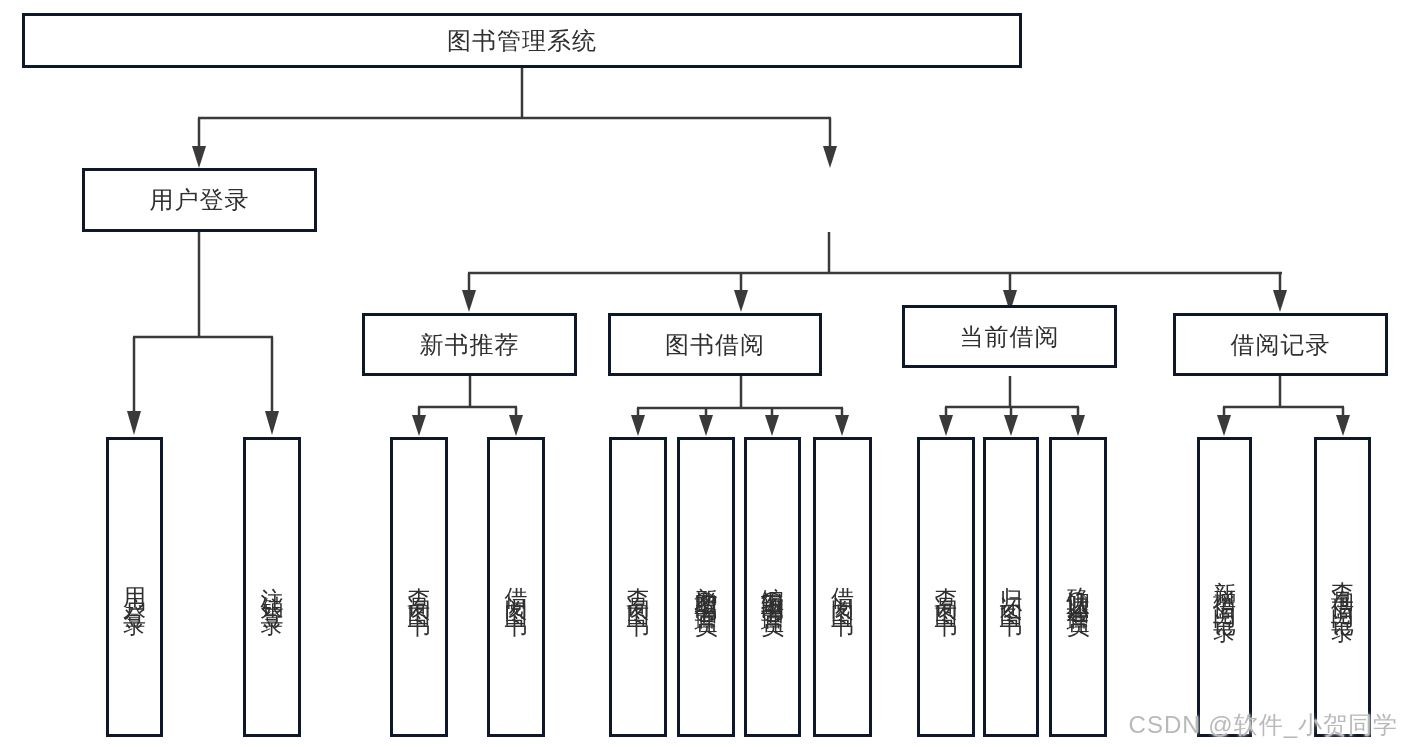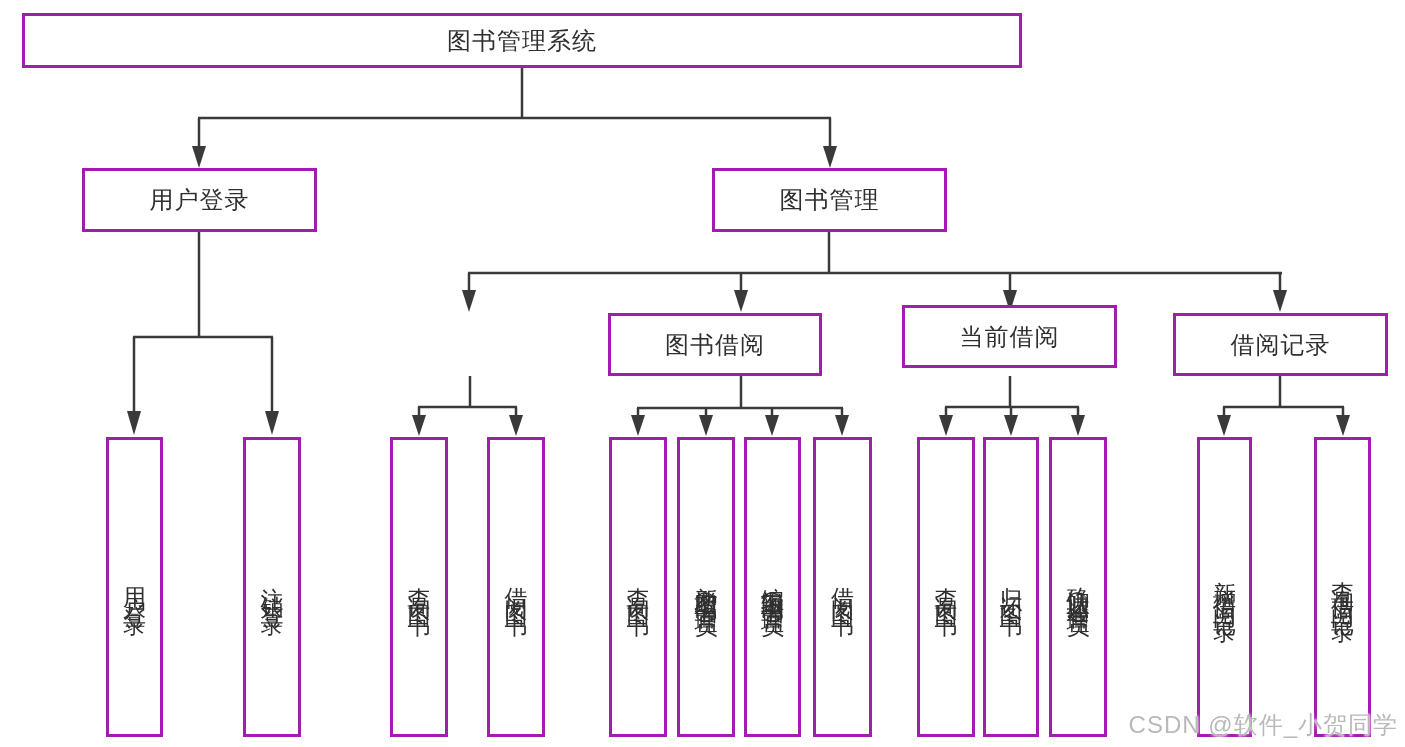--- a/index.html
+++ b/index.html
@@ -9,21 +9,21 @@
     background:#fff;
     overflow:hidden;
     font-family:"Liberation Sans","DejaVu Sans",sans-serif;
     color:#2f2f2f;
   }
   #wires{position:absolute;left:0;top:0;width:1405px;height:747px;}
   .box{
     position:absolute;
     box-sizing:border-box;
     background:#fff;
-    border:3px solid #a21caf;
+    border:3px solid #0f172a;
     display:flex;
     align-items:center;
     justify-content:center;
     text-align:center;
     color:#2f2f2f;
   }
   .h{ font-size:24px; letter-spacing:1px; white-space:nowrap; }
   .title{ font-size:24px; }
   .v{
     writing-mode:vertical-rl;
@@ -122,22 +122,22 @@
       <line x1="1224" y1="407" x2="1224" y2="418"></line>
       <polygon points="1217,415 1231,415 1224,436" stroke="none"></polygon>
       <line x1="1343" y1="407" x2="1343" y2="418"></line>
       <polygon points="1336,415 1350,415 1343,436" stroke="none"></polygon>
     </g>
   </svg>
 
   <div class="box h title" style="left:22px;top:13px;width:1000px;height:55px">图书管理系统</div>
 
   <div class="box h" style="left:82px;top:168px;width:235px;height:64px">用户登录</div>
-  <div class="box h" style="left:712px;top:168px;width:235px;height:64px">图书管理</div>
 
+  <div class="box h" style="left:362px;top:313px;width:215px;height:63px">新书推荐</div>
   <div class="box h" style="left:608px;top:313px;width:214px;height:63px">图书借阅</div>
   <div class="box h" style="left:902px;top:305px;width:215px;height:63px">当前借阅</div>
   <div class="box h" style="left:1173px;top:313px;width:215px;height:63px">借阅记录</div>
 
   <div class="box v short" style="left:106px;top:437px;width:57px;height:300px">用户登录</div>
   <div class="box v short" style="left:243px;top:437px;width:58px;height:300px">注销登录</div>
 
   <div class="box v short" style="left:390px;top:437px;width:58px;height:300px">查询图书</div>
   <div class="box v short" style="left:487px;top:437px;width:58px;height:300px">借阅图书</div>
 

